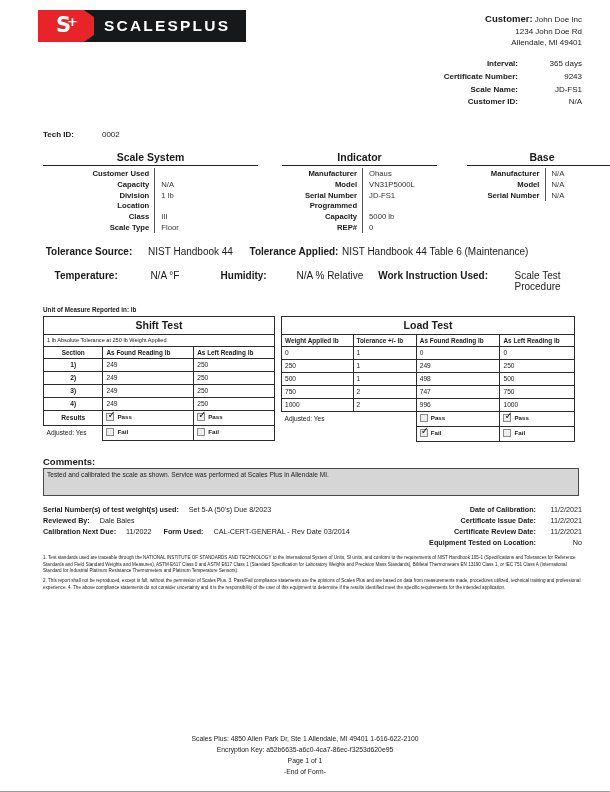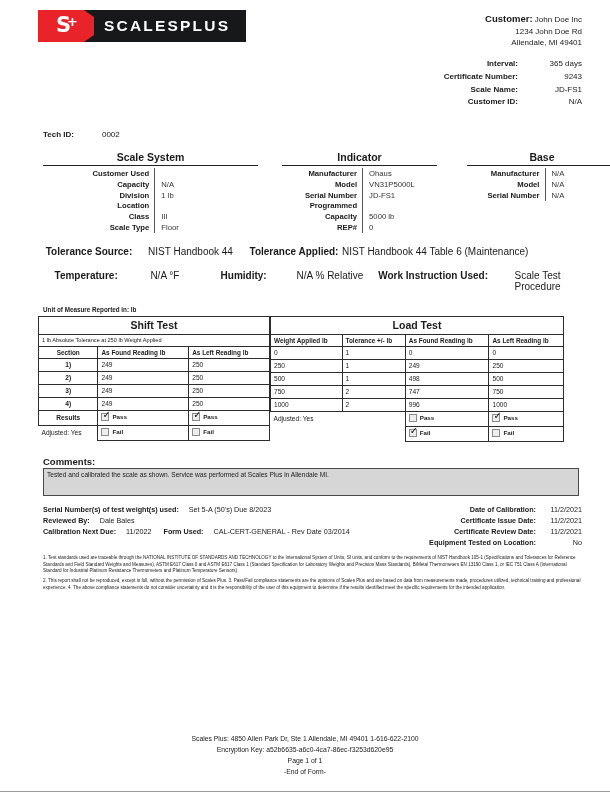--- a/index.html
+++ b/index.html
@@ -85,21 +85,21 @@
   .tol-row { display: flex; font-size: 10px; margin-top: 13px; margin-left: 5px; text-align: center; }
   .tol-row .lbl { font-weight: bold; }
   .f1 { width: 92px; } .f2 { width: 111px; }
   .f3 { width: 96px; } .f4 { width: 92px; }
   .f5 { width: 76px; } .f6 { width: 92px; }
   .f7 { width: 128px; }
 
   .uom { font-size: 6.3px; font-weight: bold; margin-top: 14px; margin-left: 5px; }
 
   
-  .tests { display: flex; margin-top: 3px; align-items: flex-start; }
+  .tests { display: flex; margin-top: 3px; margin-left: 5px; gap: 6px; align-items: flex-start; }
   .ttbl { border-collapse: collapse; font-size: 6.6px; }
   .ttbl.shift { width: 232px; }
   .ttbl.load { width: 294px; }
   .ttbl td, .ttbl th { border: 1px solid #2c2c2c; padding: 2px 3px; font-weight: normal; line-height: 1.2; }
   .ttbl .tname { text-align: center; font-weight: bold; font-size: 10.5px; padding: 2px; }
   .ttbl .tsub { font-size: 5.6px; padding: 2px 3px; }
   .ttbl .colhdr { font-weight: bold; font-size: 6.4px; }
   .ttbl .ctr { text-align: center; }
   .ttbl .sec { text-align: center; font-weight: bold; }
   .ttbl .resultlbl { text-align: center; font-weight: bold; }

